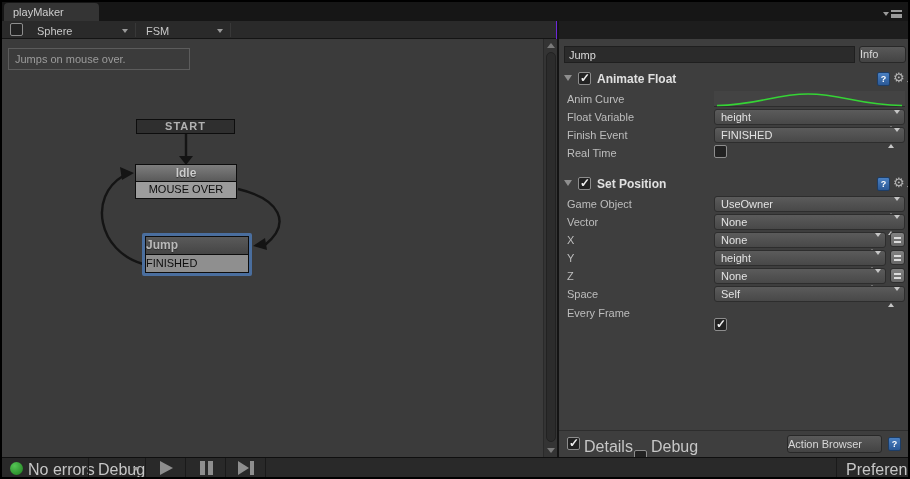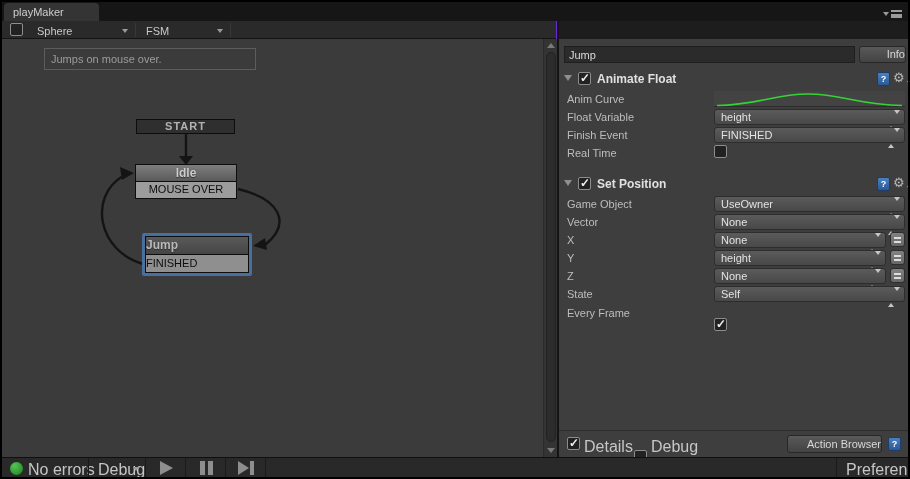--- a/index.html
+++ b/index.html
@@ -21,21 +21,21 @@
   .toolbar .sep { position:absolute; top:2px; width:1px; height:14px; background:#1c1c1c; border-right:1px solid #383838; }
   .tb-text { color:#c8c8c8; font-size:11px; line-height:18px; }
   .ddtri { position:absolute; width:0; height:0; border-left:3px solid transparent; border-right:3px solid transparent; border-top:4px solid #9a9a9a; top:8px; }
 
   
   .cb { width:13px; height:13px; background:#222; border:1px solid #8d8d8d; border-radius:2px; position:relative; }
   .cb.checked::after { content:"✓"; position:absolute; left:1px; top:-2px; color:#f0f0f0; font-size:12px; font-weight:bold; }
 
   
   .graph { left:0px; top:37px; width:541px; height:418px; background:#3b3b3b; overflow:hidden; }
-  .comment-box { left:6px; top:9px; width:212px; height:22px; border:1px solid #5c5c5c; color:#9c9c9c; font-size:11px; line-height:20px; padding-left:6px;margin-left:36px; }
+  .comment-box { left:6px; top:9px; width:182px; height:22px; border:1px solid #5c5c5c; color:#9c9c9c; font-size:11px; line-height:20px; padding-left:6px; }
   .node { border:1px solid #0d0d0d; text-align:center; }
   .node-start { left:134px; top:80px; width:99px; height:15px; background:#2f2f2f; color:#b2b2b2; font-size:11px; font-weight:bold; line-height:13px; letter-spacing:1px; }
   .node-idle { left:133px; top:125px; width:102px; }
   .node-title { background:linear-gradient(#7e7e7e,#5a5a5a); color:#cccccc; font-weight:bold; font-size:12px; height:17px; line-height:16px; text-shadow:0 1px 1px #2e2e2e; border-bottom:1px solid #0d0d0d;}
   .node-trans { background:#9c9c9c; color:#0d0d0d; font-size:11px; height:16px; line-height:15px; }
   .node-jump-sel { left:140px; top:194px; width:110px; height:43px; border:3px solid #4a6e9e; border-radius:2px; background:#4a6e9e; }
   .node-jump-inner { width:104px; height:37px; border:1px solid #0d0d0d; }
   .node-jump-inner .node-title { background:linear-gradient(#5a5a5a,#454545); color:#b9b9b9; height:18px; line-height:17px;}
   .node-jump-inner .node-trans { background:#8f8f8f; height:17px; line-height:16px; }
 
@@ -46,21 +46,21 @@
   .pane-divider { left:555px; top:19px; width:2px; height:436px; background:#141414; }
 
   
   .insp-tabs { left:557px; top:19px; width:351px; height:18px; background:#1d1d1d; display:flex; }
   .insp-tab { flex:1; margin-right:1px; background:#333; color:#b0b0b0; font-size:11px; text-align:center; line-height:18px; }
   .insp-tab.active { background:#4e4e4e; color:#ececec; }
   .insp { left:557px; top:37px; width:351px; height:391px; background:#3e3e3e; }
   .insp-footer { left:557px; top:428px; width:351px; height:27px; background:#3e3e3e; border-top:1px solid #2d2d2d; }
 
   .name-input { left:5px; top:7px; width:291px; height:17px; background:#2b2b2b; border:1px solid #1f1f1f; color:#dadada; font-size:11px; padding:0 4px; font-family:"Liberation Sans",sans-serif; }
-  .btn { background:linear-gradient(#595959,#434343); border:1px solid #282828; border-radius:3px; color:#d8d8d8; font-size:11px; text-align:right; }
+  .btn { background:linear-gradient(#595959,#434343); border:1px solid #282828; border-radius:3px; color:#d8d8d8; font-size:11px; text-align:left; }
   .info-btn { left:300px; top:7px; width:47px; height:17px; line-height:15px; }
 
   .sect-head { height:16px; }
   .foldout { position:absolute; left:5px; top:4px; width:0; height:0; border-left:4px solid transparent; border-right:4px solid transparent; border-top:6px solid #8e8e8e; }
   .sect-title { position:absolute; left:38px; top:1px; color:#e0e0e0; font-weight:bold; font-size:12px; }
   .sect-cb { position:absolute; left:19px; top:1px; }
   .book-icon { position:absolute; width:13px; height:14px; background:linear-gradient(#4a80c2,#2b5globale996); background:linear-gradient(#4a80c2,#2b5996); border:1px solid #1d3d66; border-radius:2px; color:#fff; font-size:9px; font-weight:bold; text-align:center; line-height:13px; }
   .gear-icon { position:absolute; color:#b5b5b5; font-size:13px; line-height:14px; }
   .gear-icon::after { content:""; position:absolute; right:-6px; bottom:1px; border-left:2.5px solid transparent; border-right:2.5px solid transparent; border-top:3.5px solid #b5b5b5; }
 
@@ -222,21 +222,21 @@
     </div>
     <div class="varbtn" style="left:331px; top:211px;"></div>
 
     <div class="row-label" style="top:231px;">Z</div>
     <div class="dd" style="left:155px; top:229px; width:172px;">
       <span>None</span>
       <span class="arrows"><span class="tri-up"></span><span class="tri-dn"></span></span>
     </div>
     <div class="varbtn" style="left:331px; top:229px;"></div>
 
-    <div class="row-label" style="top:249px;">State</div>
+    <div class="row-label" style="top:249px;">Space</div>
     <div class="dd" style="left:155px; top:247px; width:191px;">
       <span>Self</span>
       <span class="arrows"><span class="tri-up"></span><span class="tri-dn"></span></span>
     </div>
 
     <div class="row-label" style="top:268px;">Every Frame</div>
     <div class="abs cb checked" style="left:155px; top:266px;"></div>
   </div>
 
   <div class="abs insp-footer">

